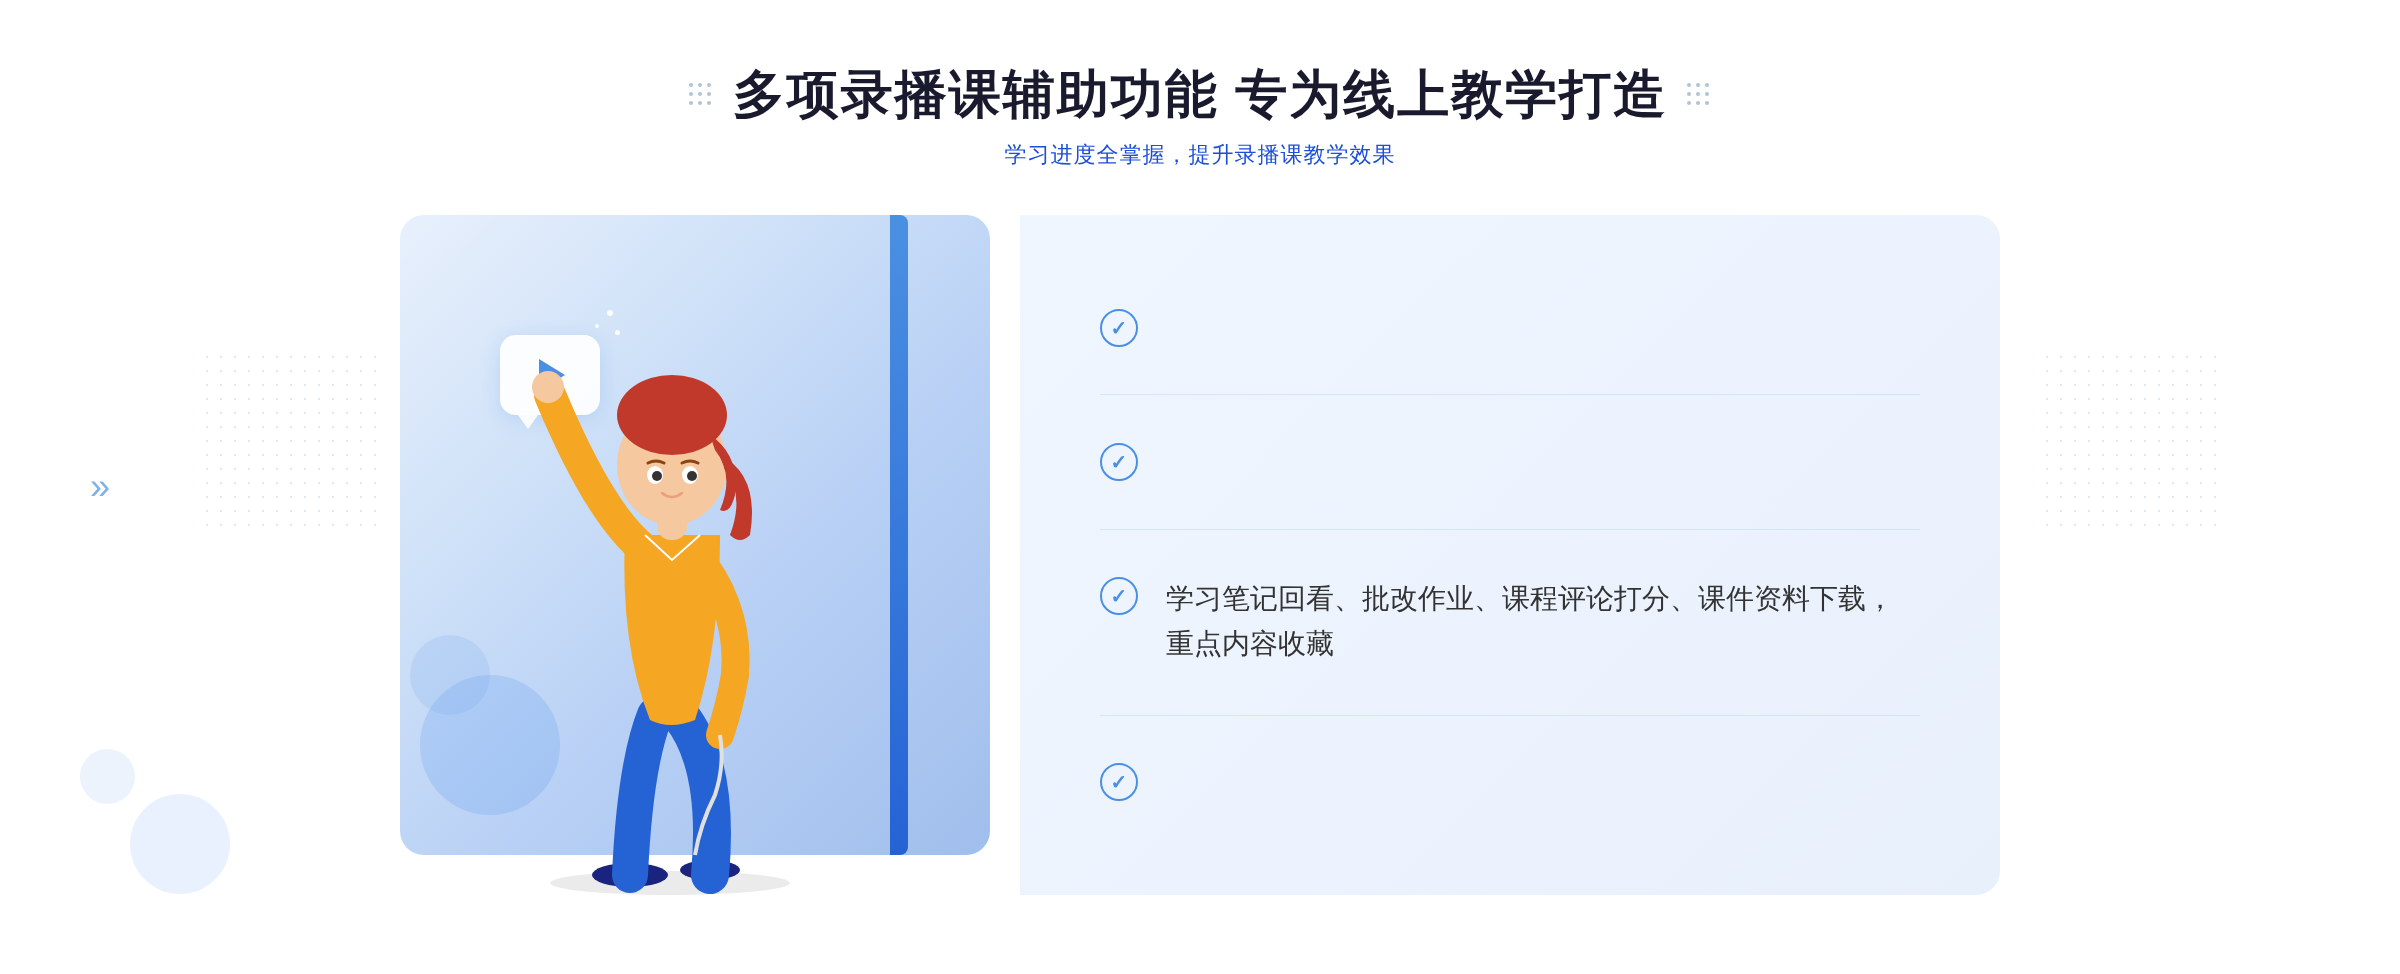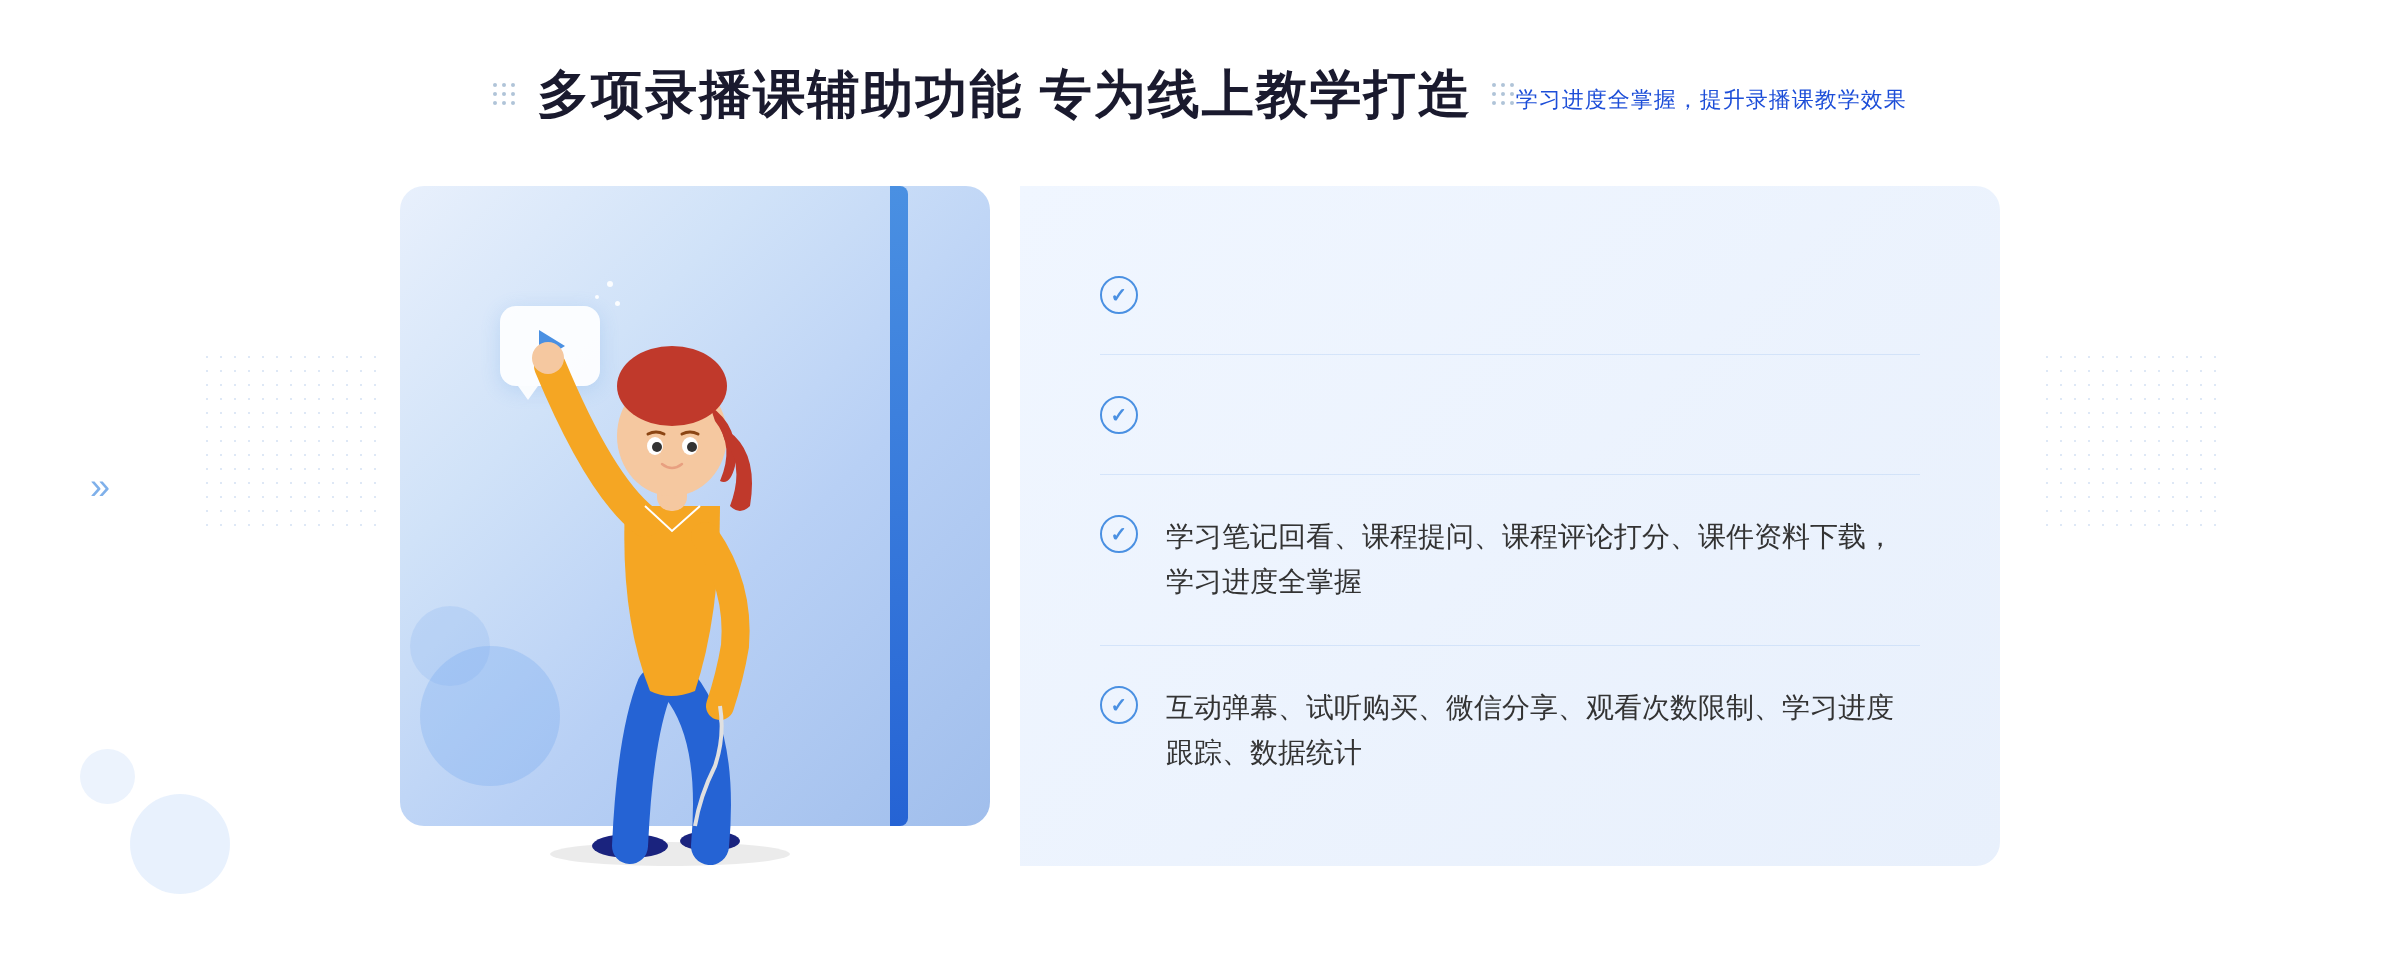--- a/index.html
+++ b/index.html
@@ -56,23 +56,24 @@
     }
 
     .dots-right {
       right: 180px;
       top: 350px;
     }
 
     
     .title-section {
       text-align: center;
-      margin-bottom: 26px;
-      position: relative;
-      display: flex;
+      margin-bottom: 15px;
+      position: relative;
+      display: flex;
+      flex-direction: column;
       align-items: center;
     }
 
     .title-row {
       display: flex;
       align-items: center;
       gap: 20px;
     }
 
     .title-dots-grid {
@@ -458,27 +459,26 @@
           <span class="check-mark">✓</span>
         </div>
       </div>
 
       <div class="feature-divider"></div>
 
       <div class="feature-item">
         <div class="check-circle">
           <span class="check-mark">✓</span>
         </div>
-        <span class="feature-text">学习笔记回看、课程提问、课程评论打分、课件资料下载，学习进度全掌握</span>
+        <span class="feature-text">学习笔记回看、批改作业、课程评论打分、课件资料下载，重点内容收藏</span>
       </div>
 
       <div class="feature-divider"></div>
 
       <div class="feature-item">
         <div class="check-circle">
           <span class="check-mark">✓</span>
         </div>
-        <span class="feature-text">互动弹幕、试听购买、微信分享、观看次数限制、学习进度跟踪、数据统计</span>
       </div>
 
     </div>
   </div>
 </div>
 
 </body></html>

